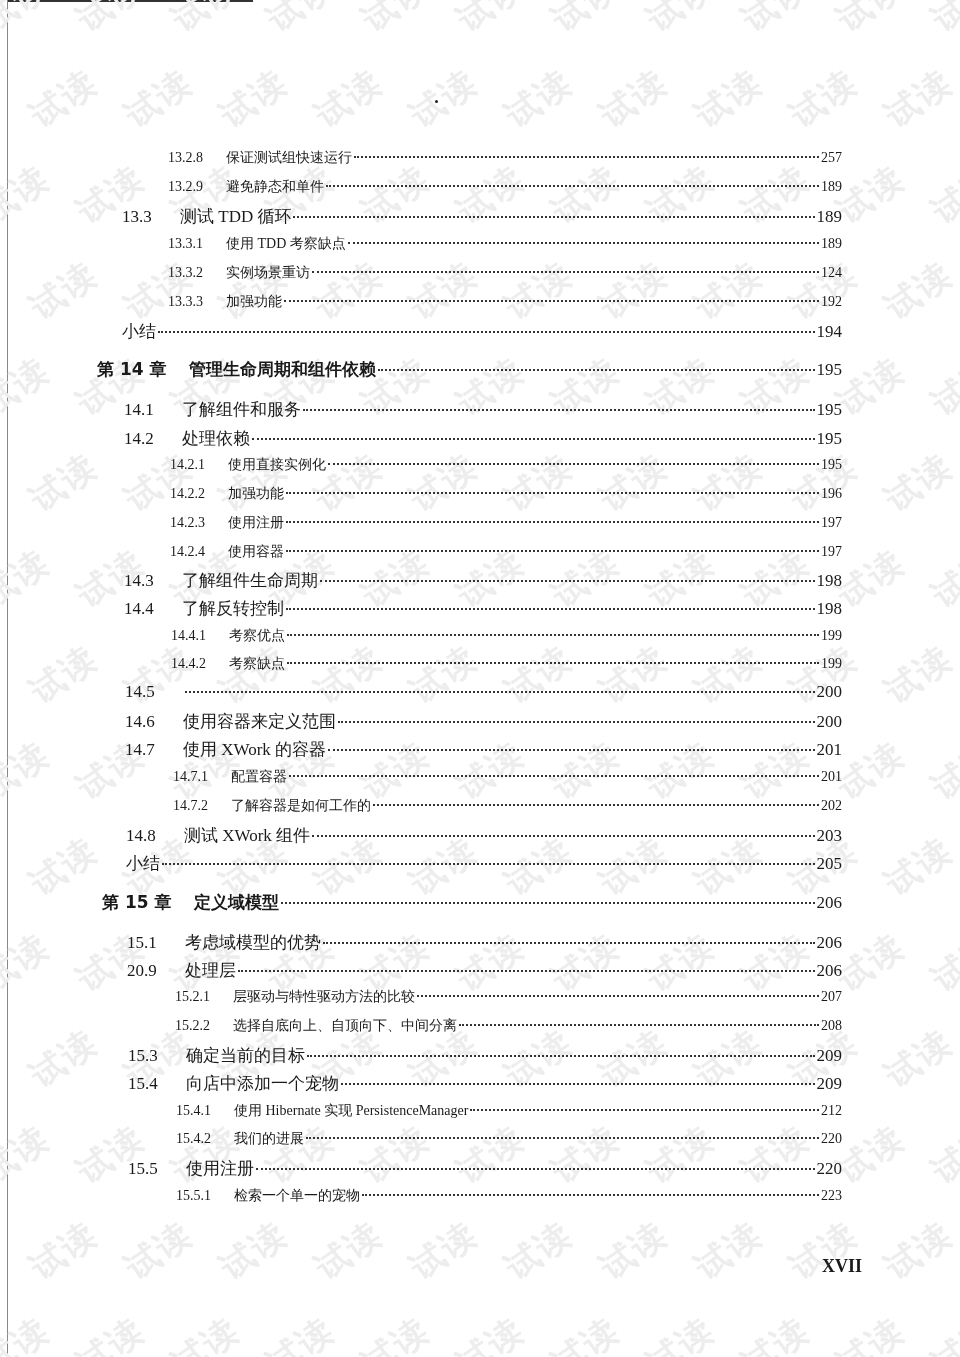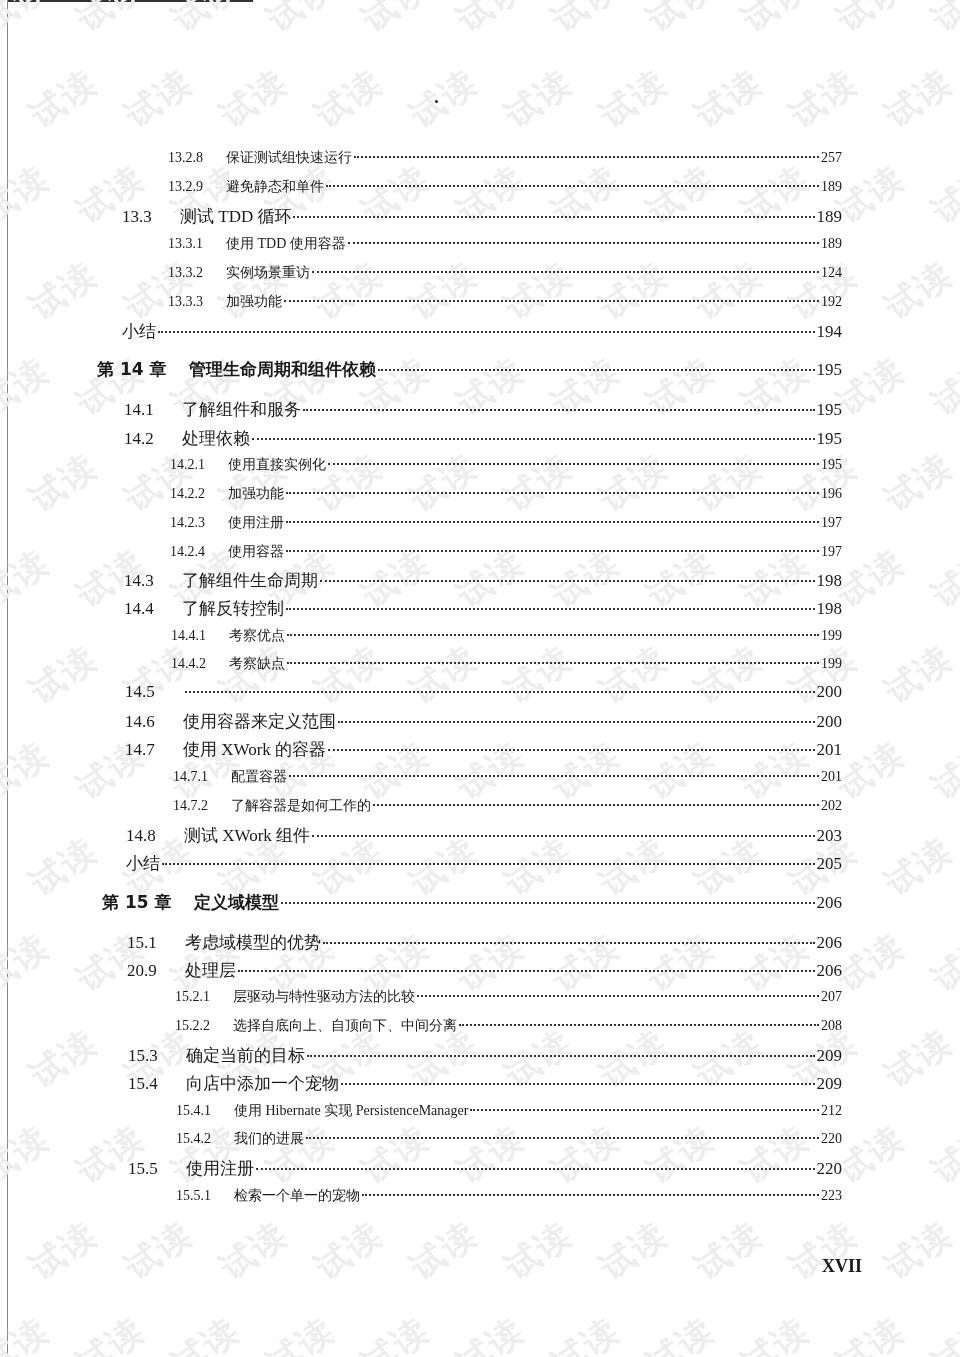--- a/index.html
+++ b/index.html
@@ -208,21 +208,21 @@
       <span class="pg">189</span>
     </div>
   <div class="row l2" style="left:122px;top:205px">
       <span class="num">13.3</span>
       <span class="title">测试 TDD 循环</span>
       <span class="lead"></span>
       <span class="pg">189</span>
     </div>
   <div class="row l3" style="left:168px;top:235px">
       <span class="num">13.3.1</span>
-      <span class="title">使用 TDD 使用容器</span>
+      <span class="title">使用 TDD 考察缺点</span>
       <span class="lead"></span>
       <span class="pg">189</span>
     </div>
   <div class="row l3" style="left:168px;top:264px">
       <span class="num">13.3.2</span>
       <span class="title">实例场景重访</span>
       <span class="lead"></span>
       <span class="pg">124</span>
     </div>
   <div class="row l3" style="left:168px;top:293px">

